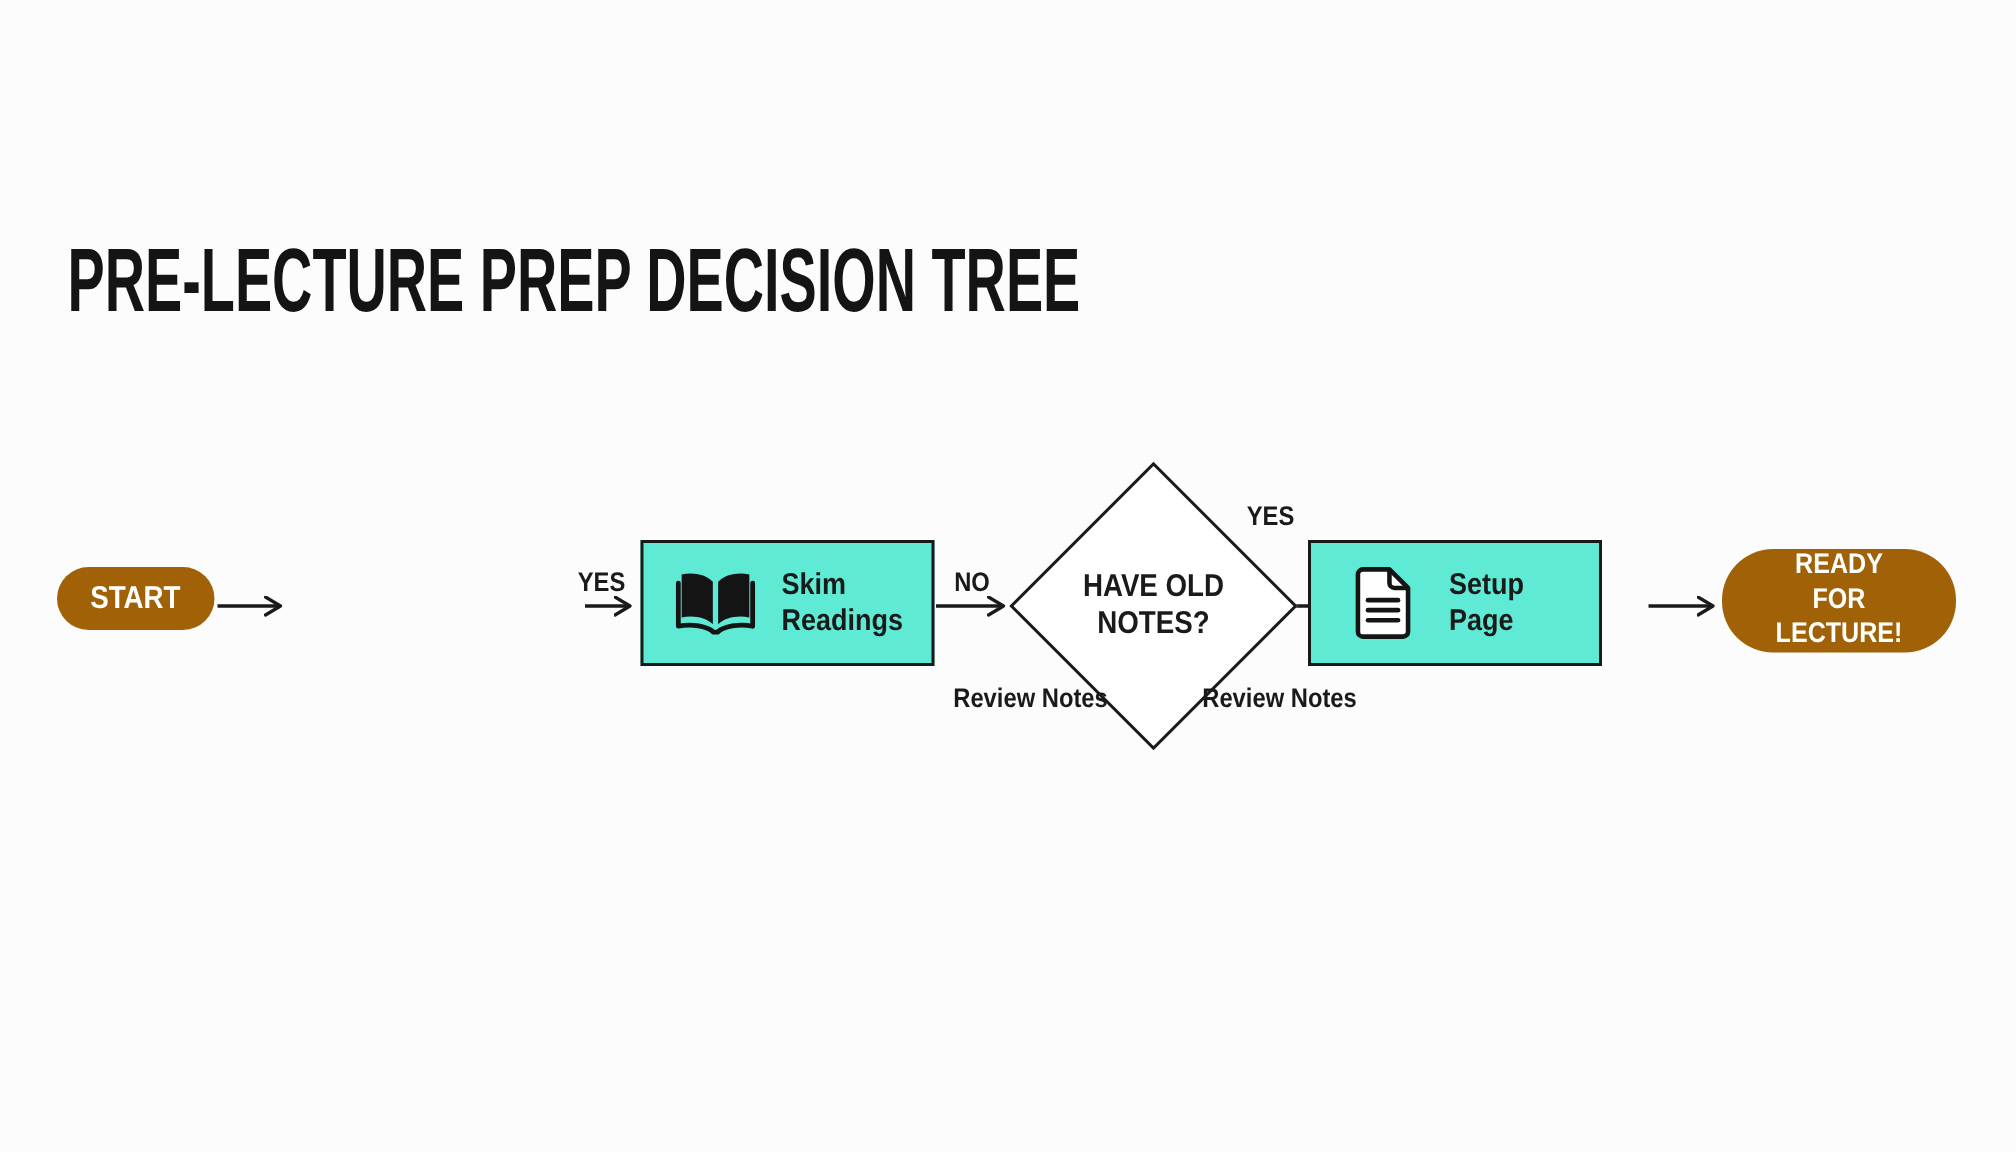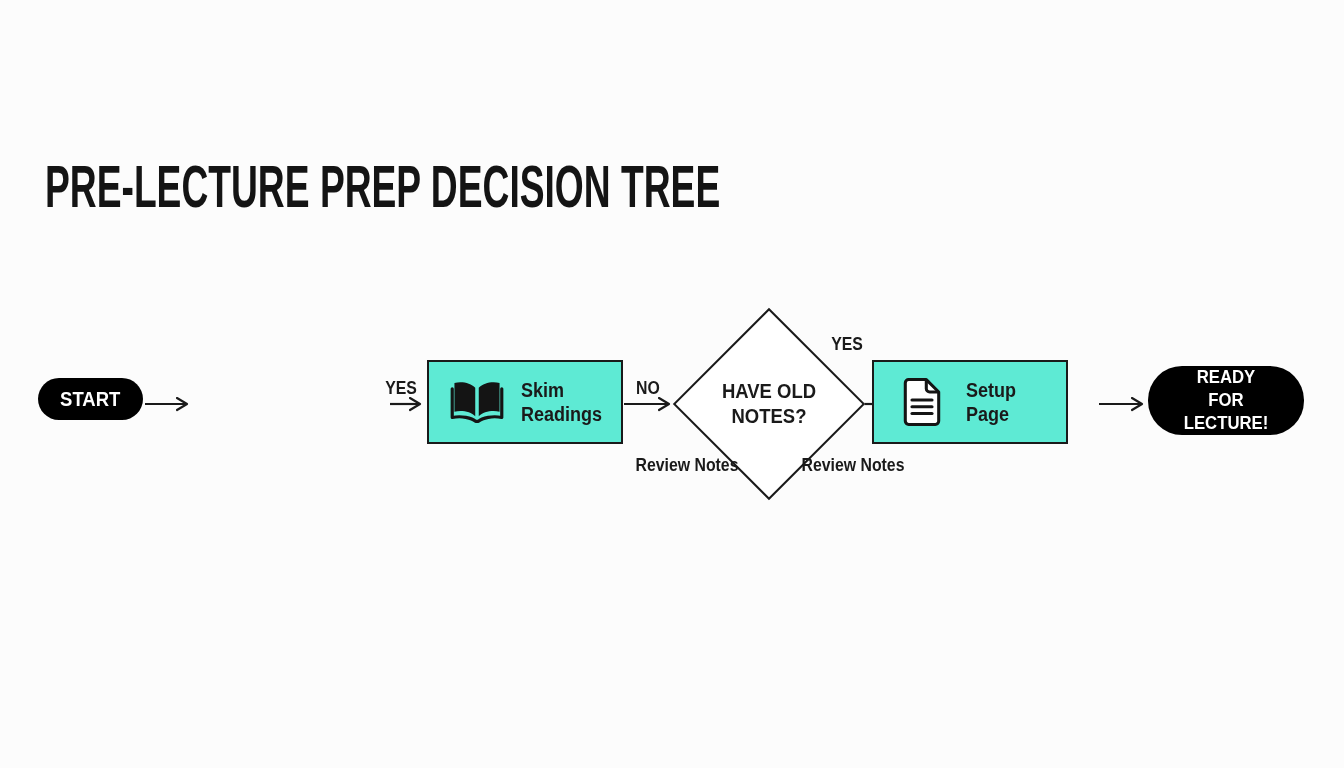--- a/index.html
+++ b/index.html
@@ -30,21 +30,21 @@
     transform-origin: left top;
     color: #141414;
   }
   .arrows {
     position: absolute;
     left: 0;
     top: 0;
   }
   .pill {
     position: absolute;
-    background: #000000;
+    background: #a16207;
     border-radius: 34px;
     color: #ffffff;
     display: flex;
     align-items: center;
     justify-content: center;
     text-align: center;
     font-weight: 700;
   }
   .pill.start {
     left: 38px;

